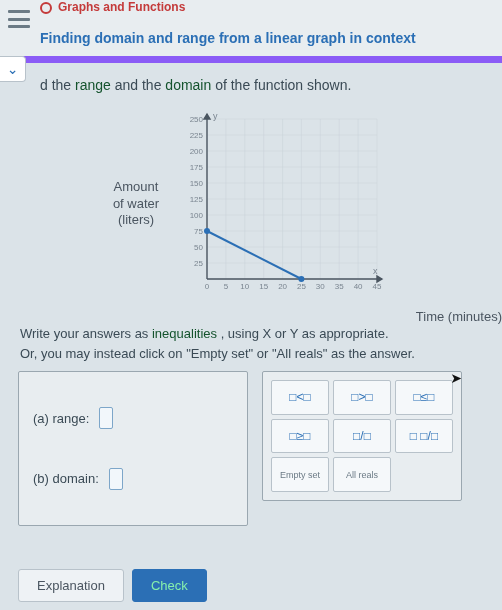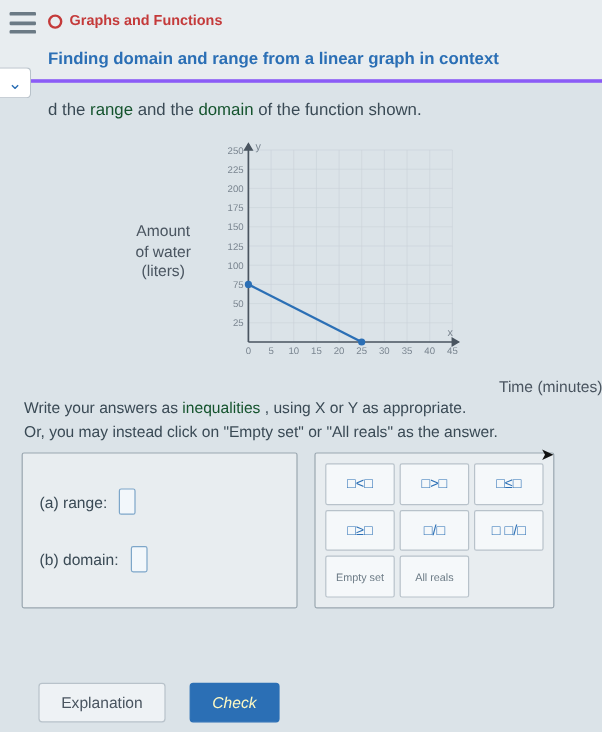--- a/index.html
+++ b/index.html
@@ -7,22 +7,22 @@
     font-family: Arial, Helvetica, sans-serif;
     background: #dbe3e8;
     width: 502px;
     height: 610px;
     overflow: hidden;
     color: #333;
     position: relative;
   }
   .topbar {
     background: #e8edf0;
-    padding: 10px 10px 10px 40px;
-    border-bottom: 3px solid #8b5cf6;
+    padding: 0 10px 10px 40px;
+    border-bottom: 7px solid #8b5cf6;
     position: relative;
   }
   .hamburger {
     position: absolute;
     left: 8px; top: 10px;
     width: 22px; height: 18px;
     display: flex; flex-direction: column; justify-content: space-between;
     cursor: pointer;
   }
   .hamburger span { height: 3px; background: #6b7a85; border-radius: 1px; }
@@ -64,21 +64,21 @@
     font-size: 13px; color: #3a4a55; padding: 0 20px 8px 20px; line-height: 1.5;
   }
   .cursor-ptr {
     position: absolute; right: 40px; top: 370px; font-size: 14px; color: #111;
   }
   .answer-row {
     display: flex; gap: 14px; padding: 0 18px; align-items: flex-start;
   }
   .answer-box {
     border: 1px solid #9aa7b0; background: #e8edf0;
-    padding: 16px 14px; width: 230px; height: 130px;
+    padding: 16px 14px; width: 230px; height: 155px;
     display: flex; flex-direction: column; justify-content: space-around;
     border-radius: 2px;
   }
   .ans-line { font-size: 13px; color: #3a4a55; display: flex; align-items: center; gap: 10px; }
   .slot {
     display: inline-block; width: 14px; height: 22px;
     border: 1px solid #7da6c9; border-radius: 2px; background: #f2f7fb;
   }
   .palette {
     border: 1px solid #9aa7b0; background: #e8edf0;
@@ -87,29 +87,29 @@
     grid-template-rows: repeat(3, 1fr);
     gap: 4px; padding: 8px;
   }
   .pal-btn {
     border: 1px solid #b8c2ca; background: #f5f8fa;
     display: flex; align-items: center; justify-content: center;
     font-size: 12px; color: #2b6fb5; cursor: pointer; border-radius: 2px;
   }
   .pal-btn.small { font-size: 9px; color: #6b7a85; }
   .footer {
-    position: absolute; bottom: 8px; left: 32px;
-    display: flex; gap: 20px;
+    position: absolute; bottom: 8px; left: 18px;
+    display: flex; gap: 8px;
   }
   .btn {
     padding: 8px 18px; font-size: 13px; border-radius: 3px; cursor: pointer;
     border: 1px solid #b8c2ca;
   }
   .btn-plain { background: #eef2f5; color: #4a5560; }
-  .btn-primary { background: #2b6fb5; color: #fef9c3; border-color: #2b6fb5; font-style: italic; }
+  .btn-primary { background: #2b6fb5; color: #86efac; border-color: #2b6fb5; }
 </style>
 </head>
 <body>
 
 <div class="topbar">
   <div class="hamburger">
     <span></span>
       <span></span>
       <span></span>
   </div>

